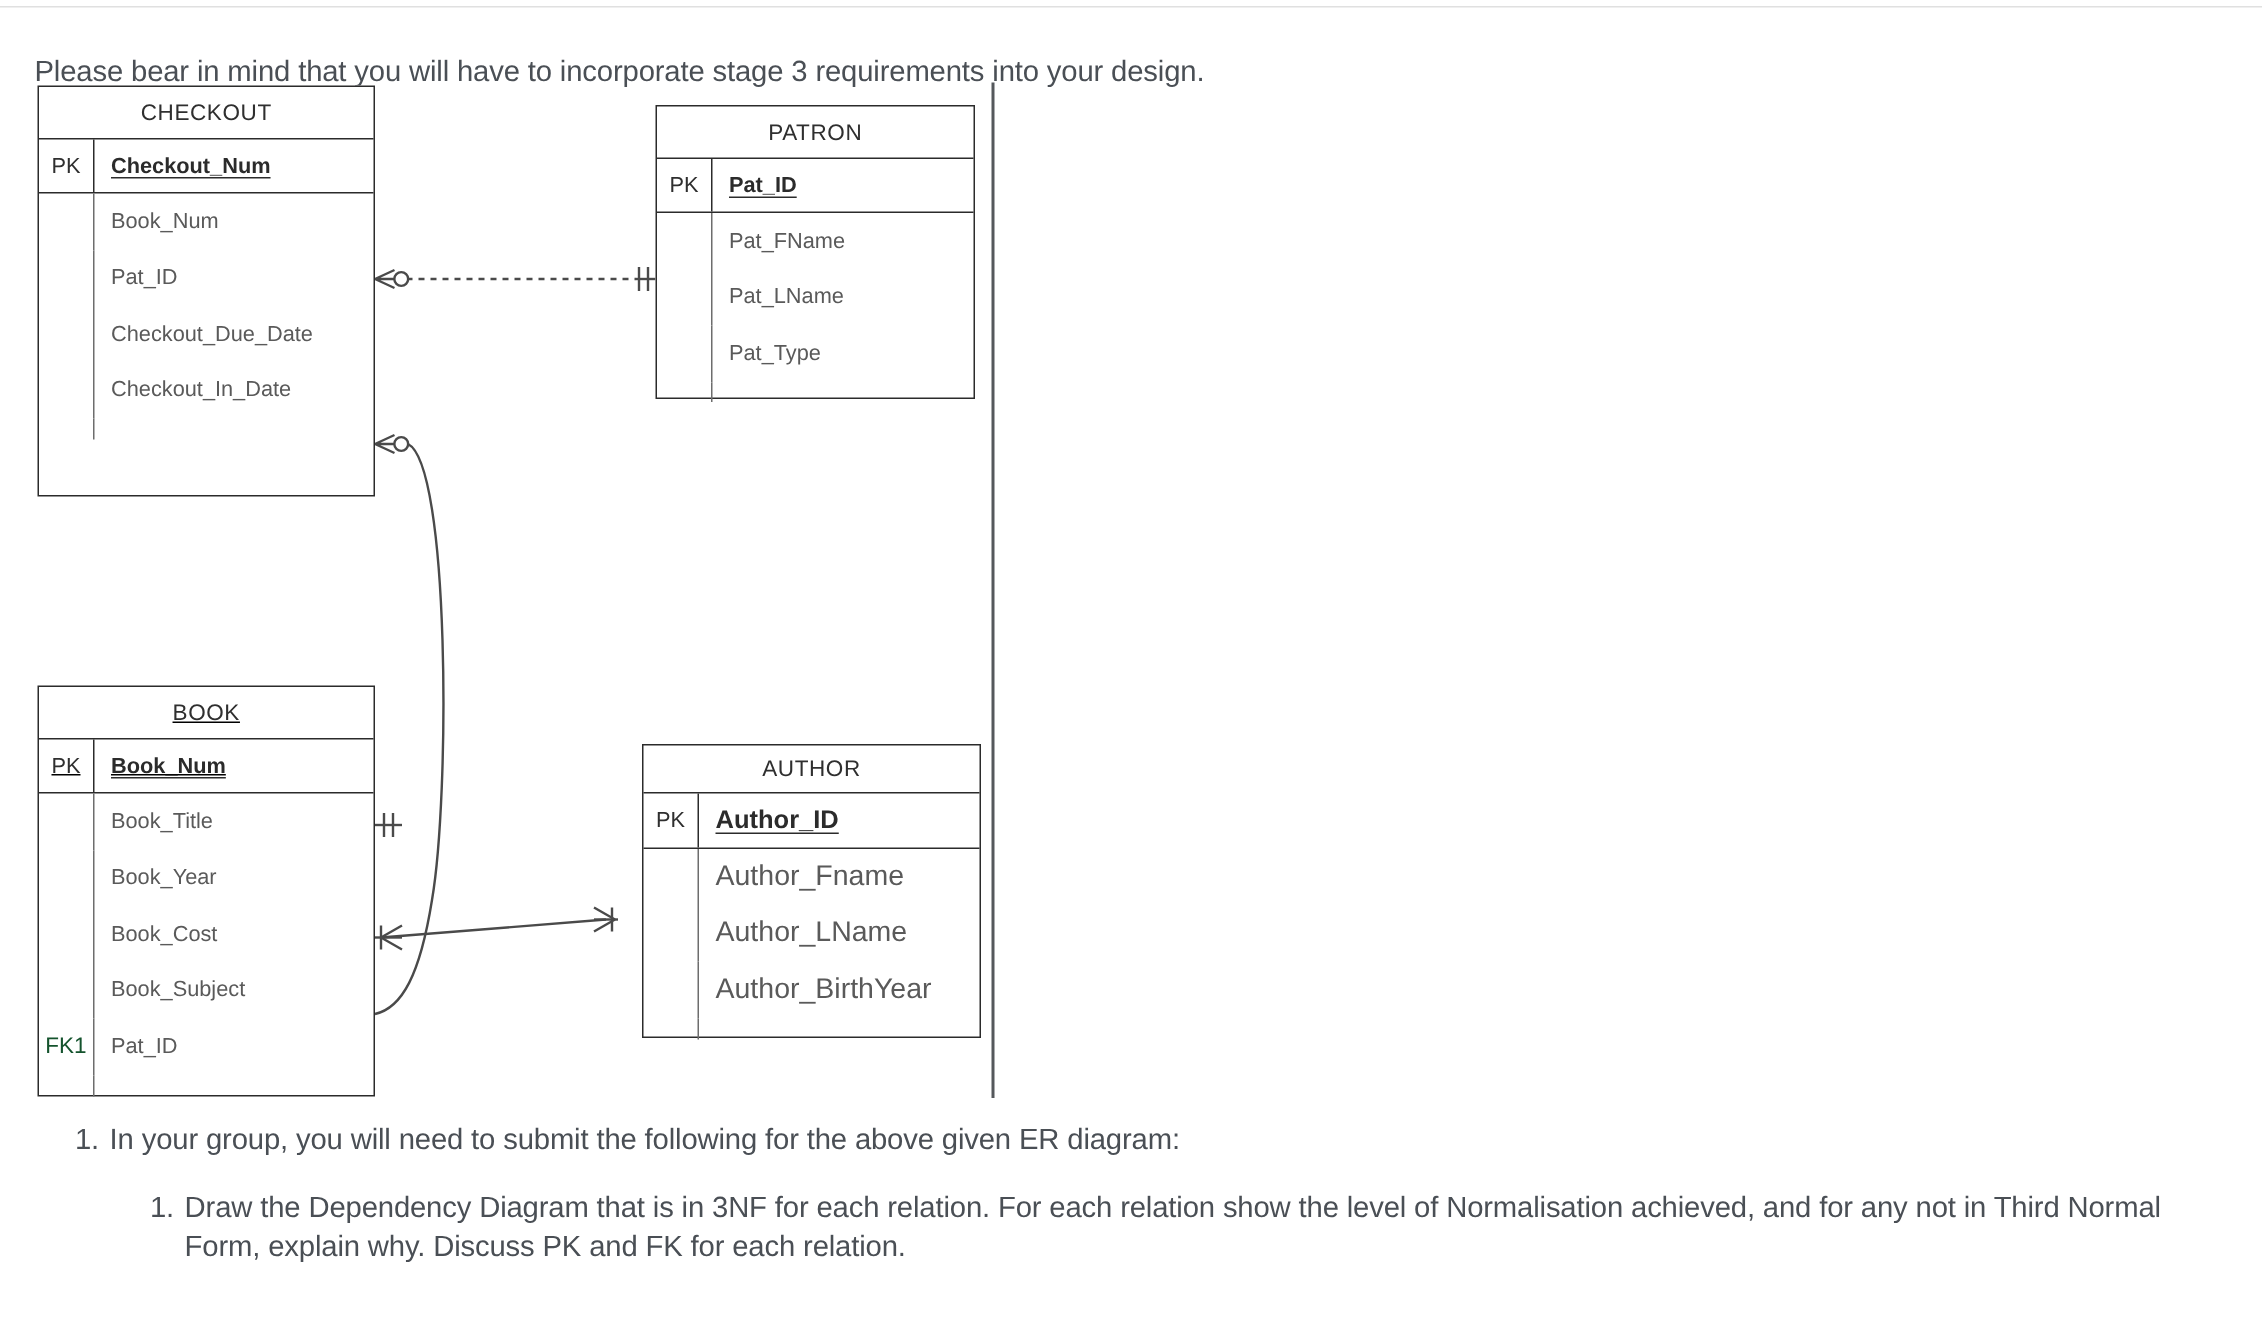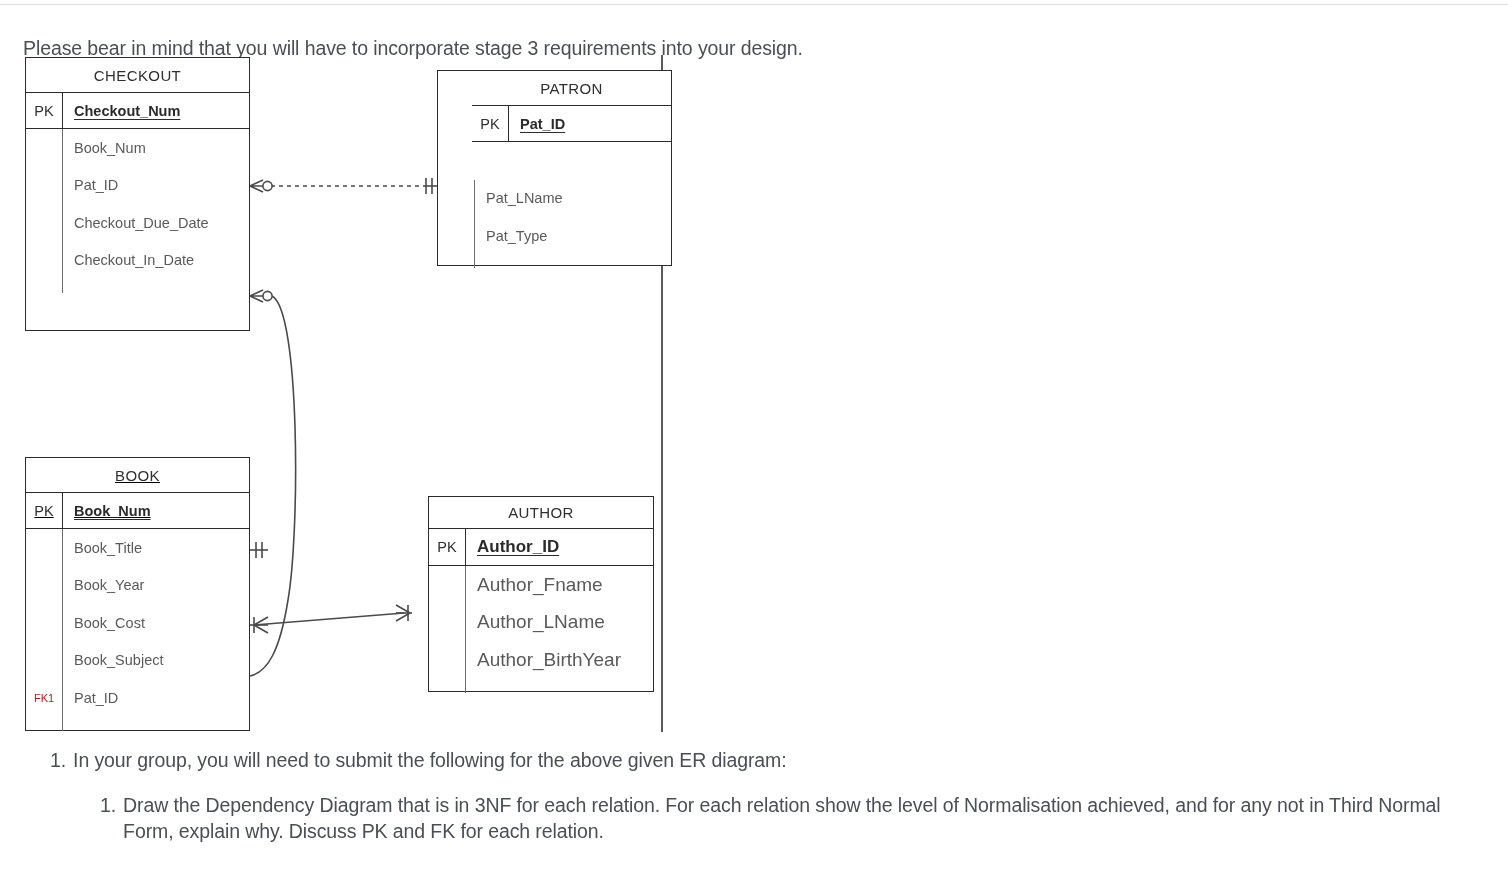--- a/index.html
+++ b/index.html
@@ -72,22 +72,22 @@
     display: flex; align-items: center; justify-content: center;
   }
   .entity-row {
     display: flex;
     box-sizing: border-box;
     align-items: center;
   }
   .key-cell {
     flex: 0 0 auto;
     box-sizing: border-box;
-    font-size: 11px;
-    color: #b91c1c;
+    font-size: 15px;
+    color: #14532d;
     display: flex; align-items: center; justify-content: center;
     height: 100%;
   }
   .attr-cell {
     flex: 1 1 auto;
     box-sizing: border-box;
     font-size: 14.5px;
     color: #5a5a5a;
     display: flex; align-items: center;
     padding-left: 11px;
@@ -108,21 +108,21 @@
   .attrs-block {
     position: absolute;
     left: 0; right: 0;
   }
 
   
   #entity-checkout { left: 25px; top: 57px; width: 225px; height: 274px; }
   #entity-checkout .entity-title { height: 35px; }
   #entity-checkout .key-cell { width: 36px; }
 
-  #entity-patron { left: 437px; top: 70px; width: 235px; height: 196px; padding-left: 34px; }
+  #entity-patron { left: 437px; top: 70px; width: 213px; height: 196px; }
   #entity-patron .entity-title { height: 35px; }
   #entity-patron .key-cell { width: 36px; }
 
   #entity-book { left: 25px; top: 457px; width: 225px; height: 274px; text-decoration: underline; }
   #entity-book .entity-title { height: 35px; }
   #entity-book .key-cell { width: 36px; }
 
   #entity-author { left: 412px; top: 496px; width: 226px; height: 196px; margin-left: 16px; }
   #entity-author .entity-title { height: 32px; }
   #entity-author .key-cell { width: 36px; }
@@ -206,20 +206,21 @@
 
   <div class="entity" id="entity-patron">
     <div class="entity-title">PATRON</div>
     <div class="entity-row row-pk" style="height:36px">
       <div class="key-cell">PK</div>
       <div class="attr-cell">Pat_ID</div>
     </div>
     <div class="attrs-block" style="top:71px;bottom:0">
       <div class="entity-row" style="height:37.5px">
         <div class="key-cell"></div>
+        <div class="attr-cell">Pat_FName</div>
       </div>
       <div class="entity-row" style="height:37.5px">
         <div class="key-cell"></div>
         <div class="attr-cell">Pat_LName</div>
       </div>
       <div class="entity-row" style="height:37.5px">
         <div class="key-cell"></div>
         <div class="attr-cell">Pat_Type</div>
       </div>
       <div class="entity-row" style="height:13px">

